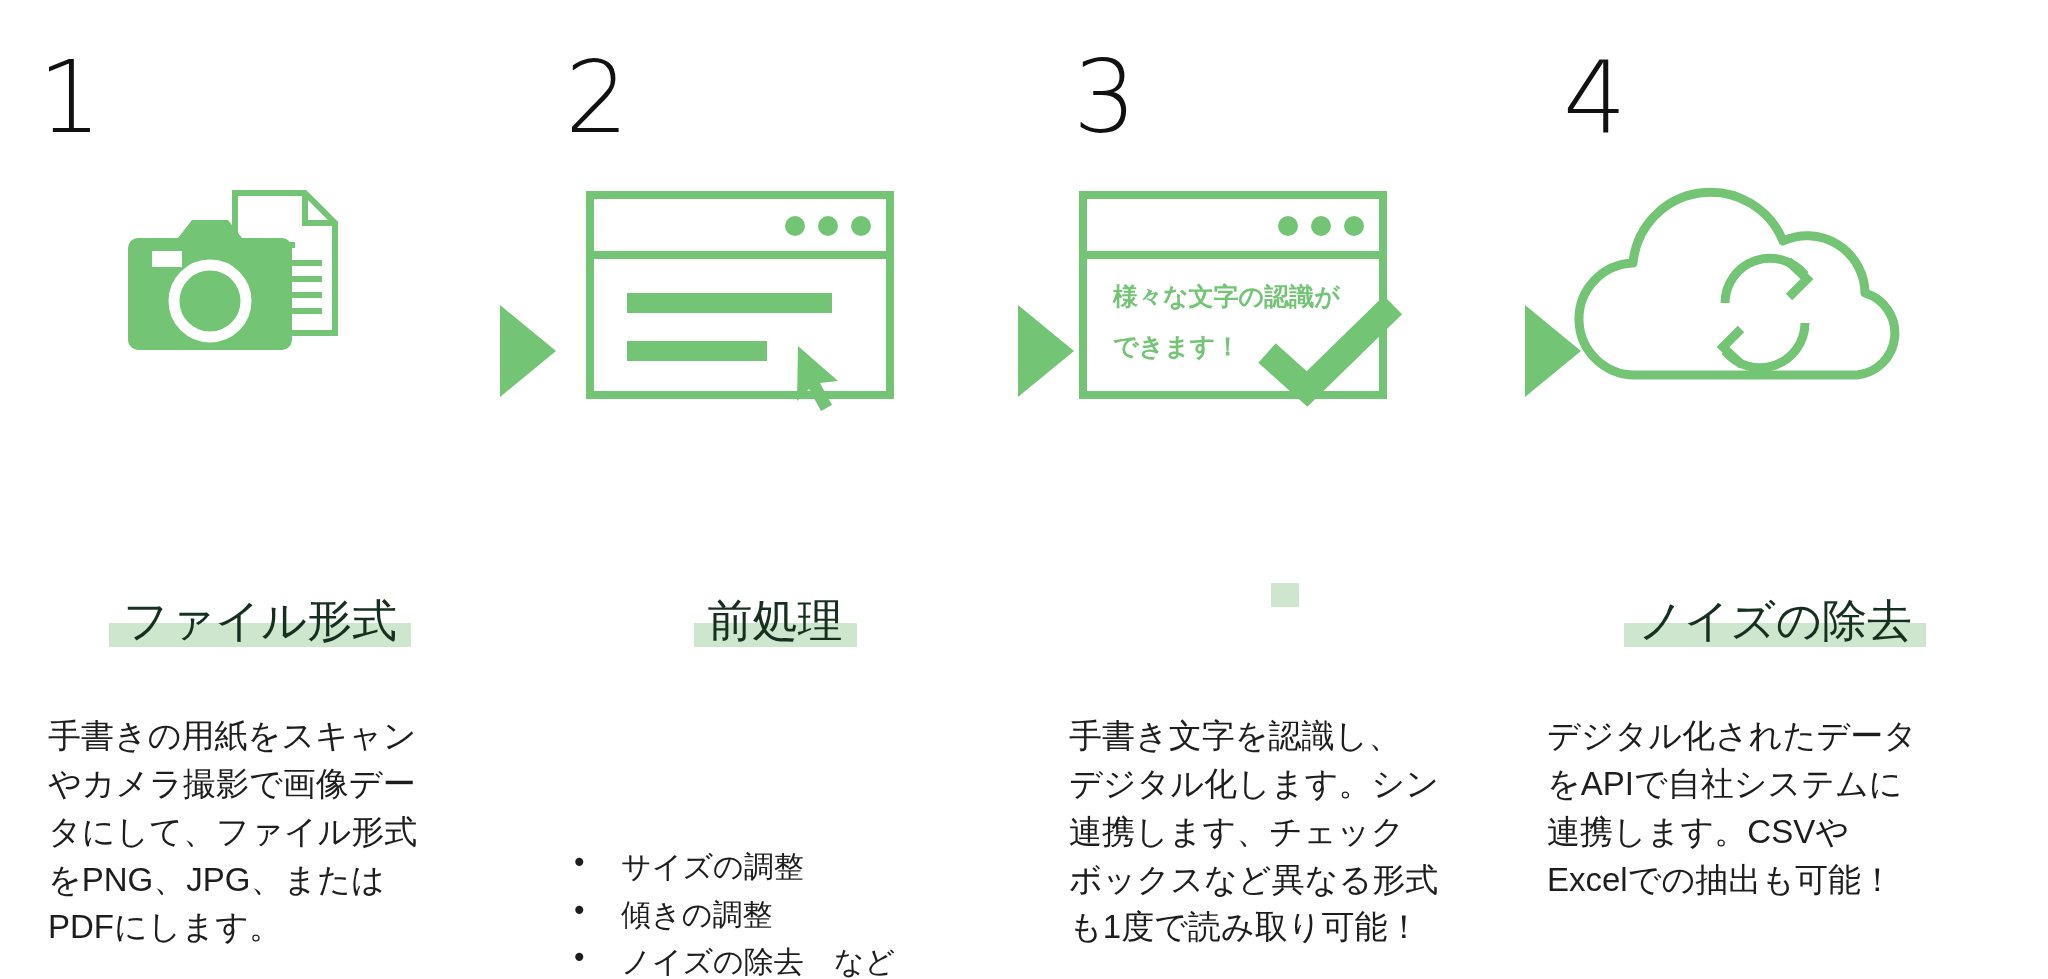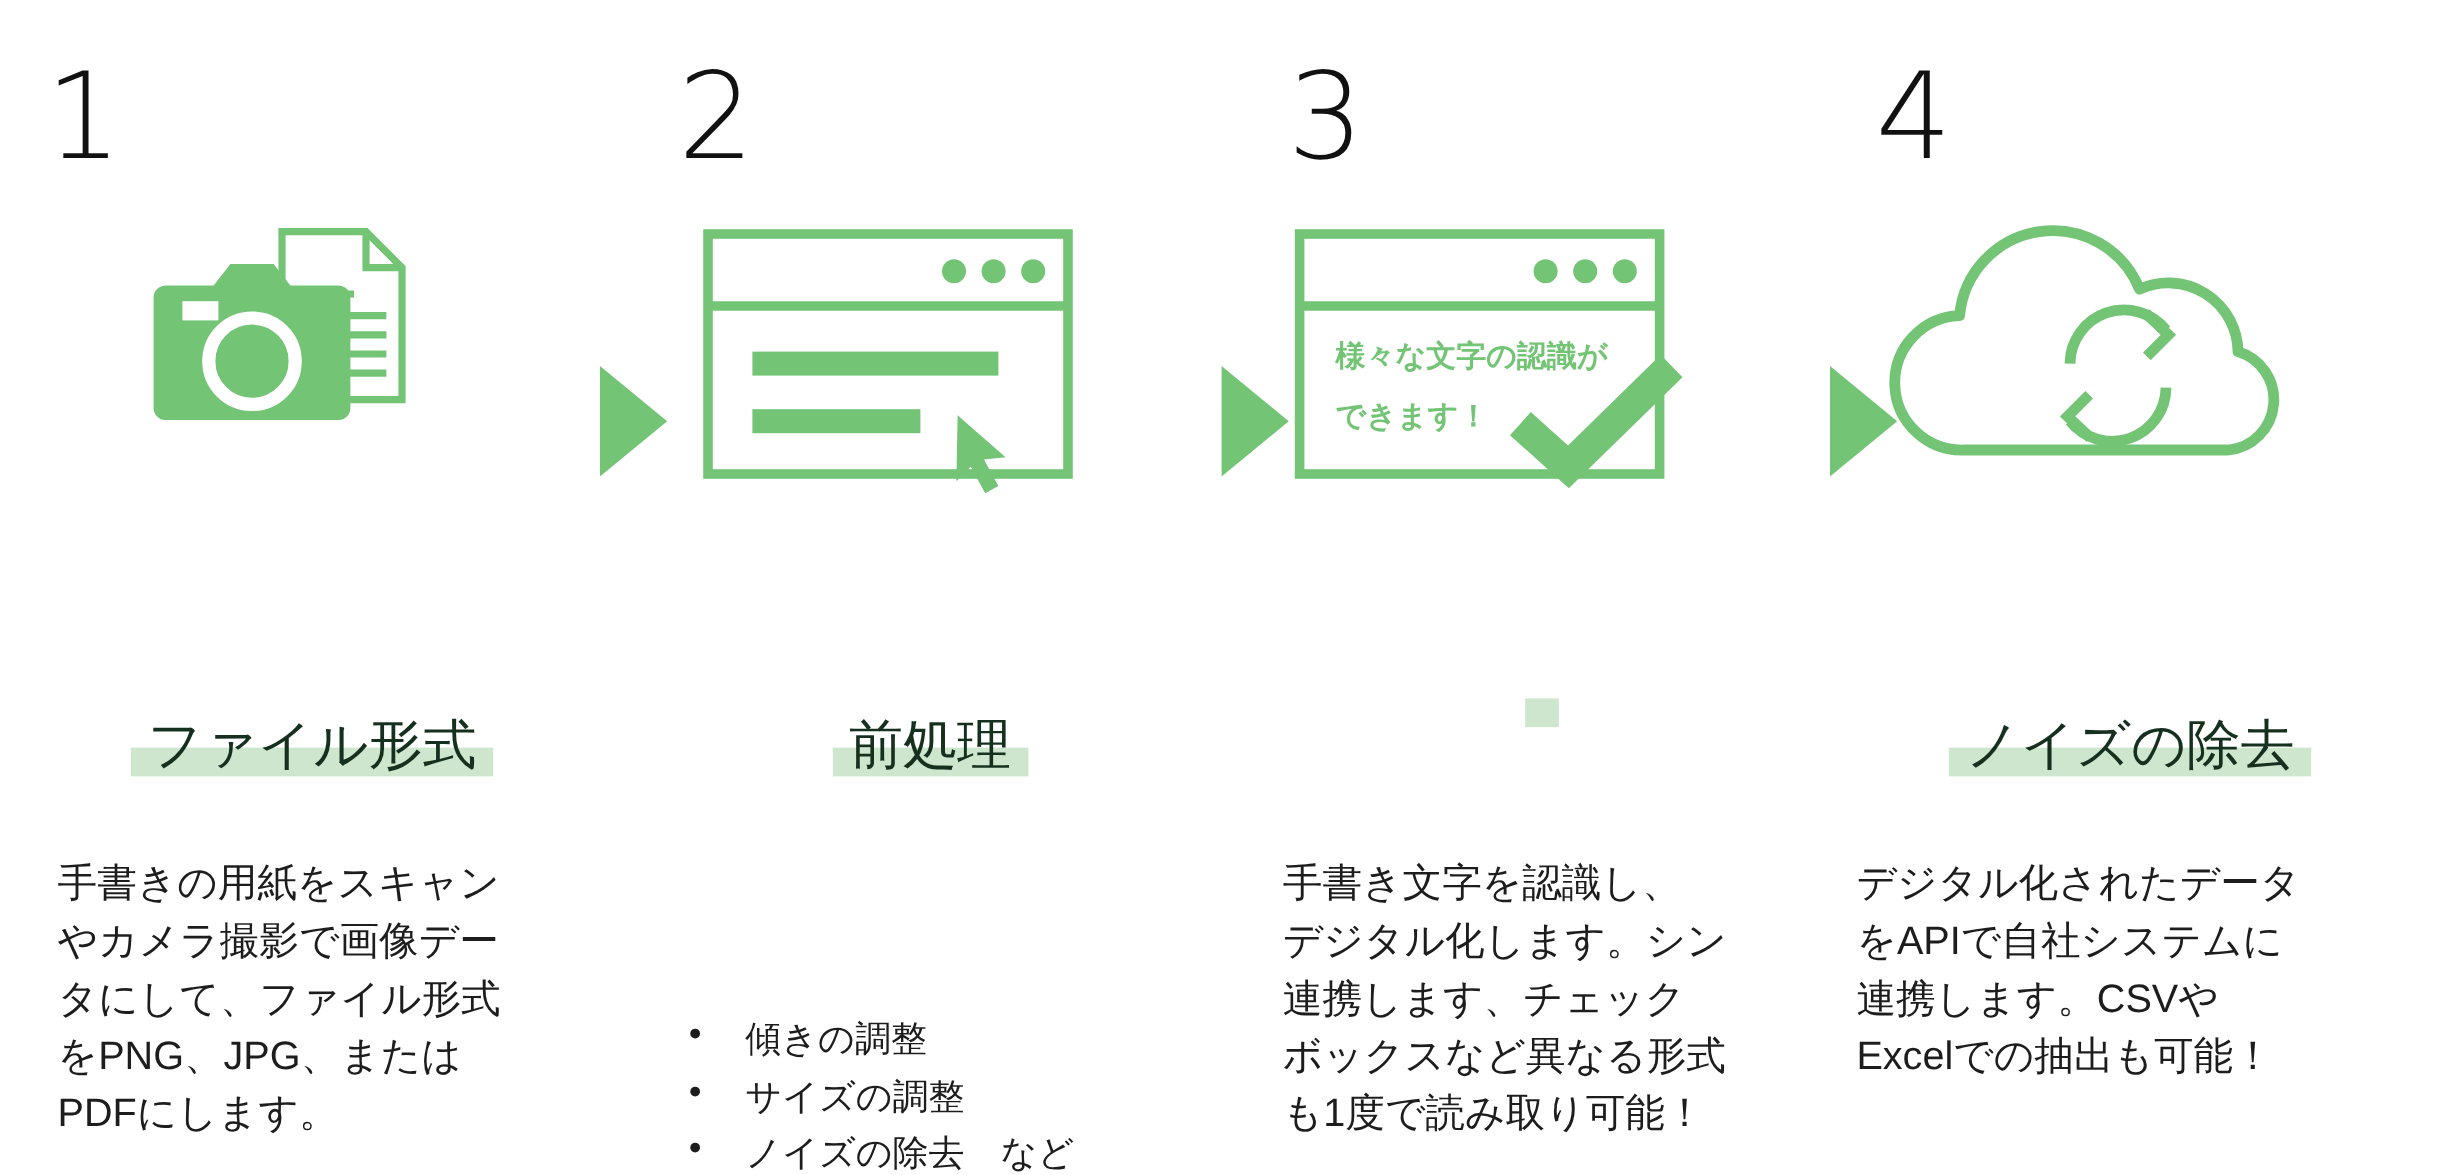--- a/index.html
+++ b/index.html
@@ -217,22 +217,22 @@
 
     <div class="heading-wrap">
       <div class="heading">
         <span class="hl"></span>
         <span class="txt">前処理</span>
       </div>
     </div>
 
 
     <ul class="bullets">
+      <li>サイズの調整</li>
       <li>傾きの調整</li>
-      <li>サイズの調整</li>
       <li>ノイズの除去　など</li>
     </ul>
   </div>
 
   <div class="chevron chev-2"></div>
 
   <div class="col col-3">
     <div class="step-num">3</div>
 
     <div class="icon-stage">

